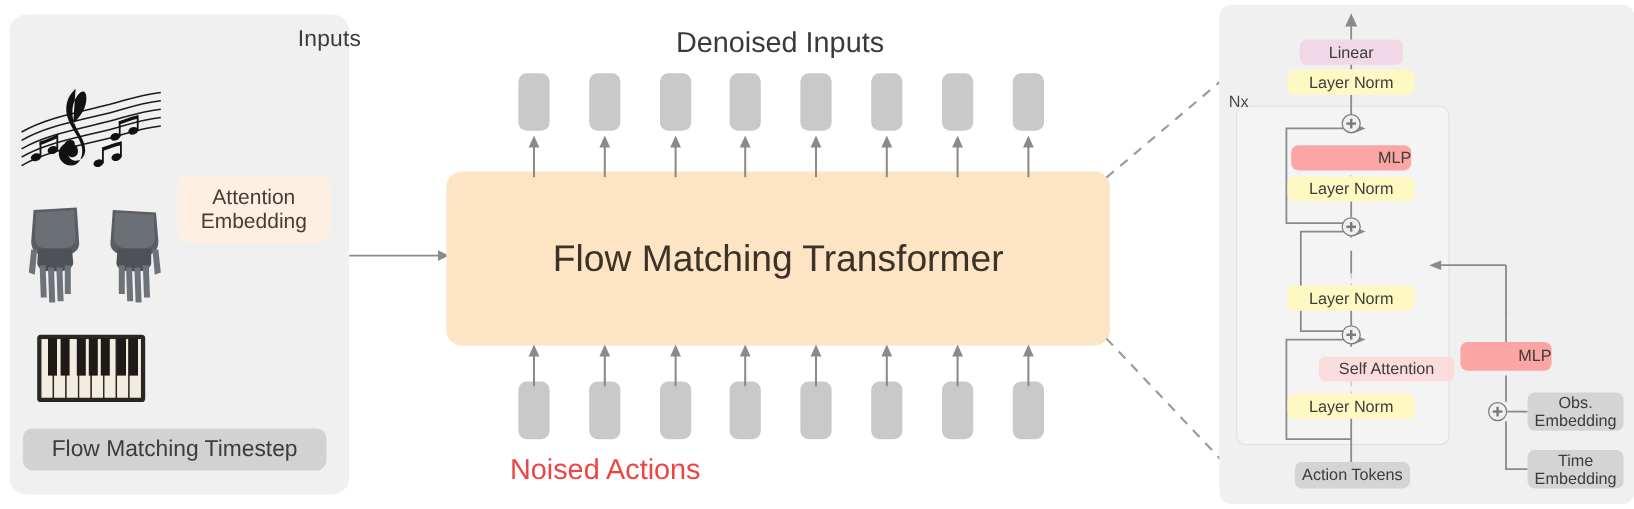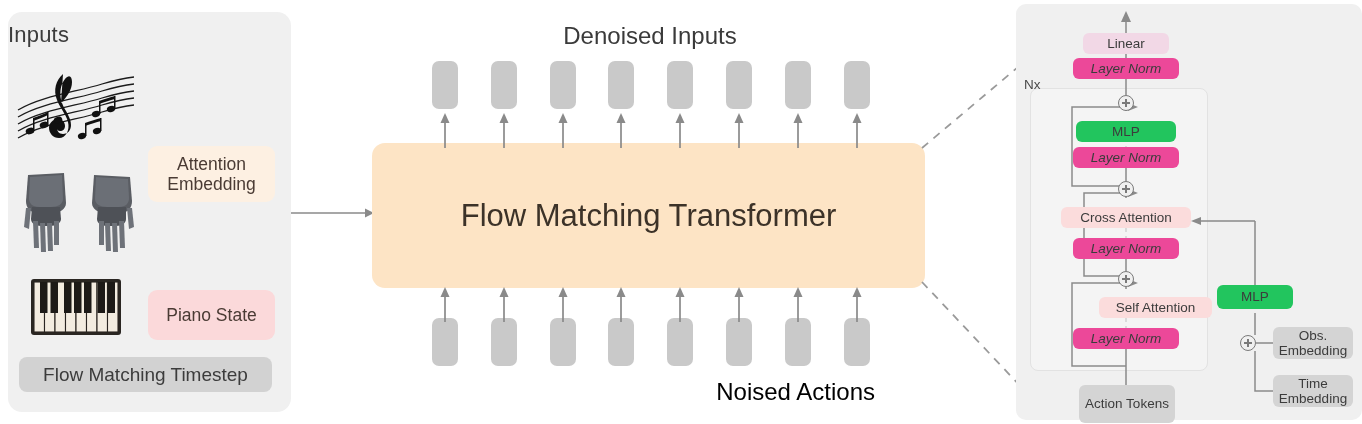--- a/index.html
+++ b/index.html
@@ -4,21 +4,21 @@
 <style>
   html,body{margin:0;padding:0;background:#fff;}
   body{font-family:"Liberation Sans","DejaVu Sans",sans-serif;color:#3a3a3a;}
   #canvas{position:relative;width:1362px;height:424px;background:#ffffff;overflow:hidden;}
 
   
   .abs{position:absolute;box-sizing:border-box;}
 
   
   #inputs-panel{left:8px;top:12px;width:283px;height:400px;background:#f0f0f0;border-radius:14px;}
-  #inputs-title{left:8px;top:22px;width:293px;text-align:left;font-size:22px;color:#3c3c3c;letter-spacing:.2px;}
+  #inputs-title{left:8px;top:22px;width:293px;text-align:right;font-size:19px;color:#3c3c3c;letter-spacing:.2px;}
 
   .chip{position:absolute;border-radius:9px;display:flex;align-items:center;justify-content:center;
         text-align:center;font-size:17.5px;color:#4a3b34;line-height:1.15;}
   #chip-midi{left:152px;top:85px;width:123px;height:51px;background:#fbe0ba;}
   #chip-fingertips{left:148px;top:146px;width:127px;height:56px;background:#fdf0e2;}
   #chip-hands{left:148px;top:209px;width:127px;height:43px;background:#fdf0e2;}
   #chip-piano{left:148px;top:290px;width:127px;height:50px;background:#fbd9da;}
   #chip-timestep{left:19px;top:357px;width:253px;height:35px;background:#d2d2d2;border-radius:8px;
                  font-size:19px;color:#3c3c3c;}
 
@@ -28,53 +28,53 @@
   #icon-piano{left:30px;top:278px;width:92px;height:58px;}
 
   
   #arrow-in{left:291px;top:206px;width:84px;height:14px;}
 
   
   #fmt-box{left:372px;top:143px;width:553px;height:145px;background:#fde4c5;border-radius:13px;}
   #fmt-label{left:372px;top:143px;width:553px;height:145px;display:flex;align-items:center;
              justify-content:center;font-size:31px;color:#3c3228;}
   #label-denoised{left:425px;top:22px;width:450px;text-align:center;font-size:24px;color:#3a3a3a;}
-  #label-noised{left:425px;top:378px;width:450px;text-align:right;font-size:24px;color:#000000;}
+  #label-noised{left:425px;top:378px;width:450px;text-align:left;font-size:24px;color:#ef4444;}
 
   .tok{position:absolute;width:26px;height:48px;background:#c9c9c9;border-radius:7px;}
   .tok-top{top:61px;}
   .tok-bot{top:318px;}
 
   .arr-up{position:absolute;width:12px;height:35px;}
 
   
   .dash{position:absolute;}
 
   
   #detail-panel{left:1016px;top:4px;width:346px;height:416px;background:#f0f0f0;border-radius:10px;}
   #nx-box{left:1030px;top:88px;width:178px;height:283px;background:#f4f4f4;border:1px solid #e2e2e2;border-radius:8px;}
   #nx-label{left:1024px;top:77px;font-size:13.5px;color:#4a4a4a;}
 
   .rbox{position:absolute;border-radius:6px;display:flex;align-items:center;justify-content:center;
         text-align:center;font-size:13.5px;color:#3c3c3c;line-height:1.12;}
   .c-pink   {background:#f2d8e6;}
-  .c-cream  {background:#ec4899;font-style:italic;}
-  .c-orange {background:#22c55e;}
+  .c-cream  {background:#fef9c3;}
+  .c-orange {background:#fca5a5;justify-content:flex-end;}
   .c-rose   {background:#fbdcdc;}
   .c-gray   {background:#d4d4d4;}
 
   #r-linear      {left:1083px;top:33px;width:86px;height:21px;}
   #r-ln-top      {left:1073px;top:58px;width:106px;height:21px;}
   #r-mlp1        {left:1076px;top:121px;width:100px;height:21px;}
   #r-ln2         {left:1073px;top:147px;width:106px;height:21px;}
   #r-cross       {left:1061px;top:207px;width:130px;height:21px;}
   #r-ln3         {left:1073px;top:238px;width:106px;height:21px;}
   #r-self        {left:1070px;top:297px;width:113px;height:21px;margin-left:29px;}
   #r-ln4         {left:1073px;top:328px;width:106px;height:21px;}
-  #r-action      {left:1079px;top:385px;width:96px;height:38px;}
+  #r-action      {left:1079px;top:385px;width:96px;height:22px;}
   #r-mlp2        {left:1217px;top:285px;width:76px;height:24px;}
   #r-obs         {left:1273px;top:327px;width:80px;height:32px;}
   #r-time        {left:1273px;top:375px;width:80px;height:32px;}
 
   
   .plus{position:absolute;width:16px;height:16px;border:1.4px solid #7a7a7a;border-radius:50%;background:#f0f0f0;}
   .plus:before,.plus:after{content:"";position:absolute;background:#7a7a7a;}
   .plus:before{left:50%;top:2.6px;width:1.4px;height:8.4px;margin-left:-0.7px;}
   .plus:after{top:50%;left:2.6px;height:1.4px;width:8.4px;margin-top:-0.7px;}
   #plus1{left:1118px;top:95px;}
@@ -176,23 +176,20 @@
       <rect x="67.5" y="4" width="7.5" height="31"></rect>
       <rect x="77.5" y="4" width="7.5" height="31"></rect>
     </g>
   </svg>
 
   <div class="chip" id="chip-fingertips">
     <span>
       <span>Attention</span><br>
       <span>Embedding</span>
     </span>
-  </div>
-  <div class="chip" id="chip-piano">
-    <span>Piano State</span>
   </div>
   <div class="chip" id="chip-timestep">
     <span>Flow Matching Timestep</span>
   </div>
 
   <svg class="abs" id="arrow-in" viewBox="0 0 84 14">
     <line x1="0" y1="7" x2="74" y2="7" stroke="#8a8a8a" stroke-width="1.6"></line>
     <path d="M74,2.5 L83,7 L74,11.5 Z" fill="#8a8a8a"></path>
   </svg>
 
@@ -359,23 +356,20 @@
     </div>
   <div class="rbox c-cream" id="r-ln-top">
     <span>Layer Norm</span>
     </div>
   <div class="rbox c-orange" id="r-mlp1">
     <span>MLP</span>
     </div>
   <div class="rbox c-cream" id="r-ln2">
     <span>Layer Norm</span>
     </div>
-  <div class="rbox c-rose" id="r-cross">
-    <span>Cross Attention</span>
-    </div>
   <div class="rbox c-cream" id="r-ln3">
     <span>Layer Norm</span>
     </div>
   <div class="rbox c-rose" id="r-self">
     <span>Self Attention</span>
     </div>
   <div class="rbox c-cream" id="r-ln4">
     <span>Layer Norm</span>
     </div>
   <div class="rbox c-gray" id="r-action">

